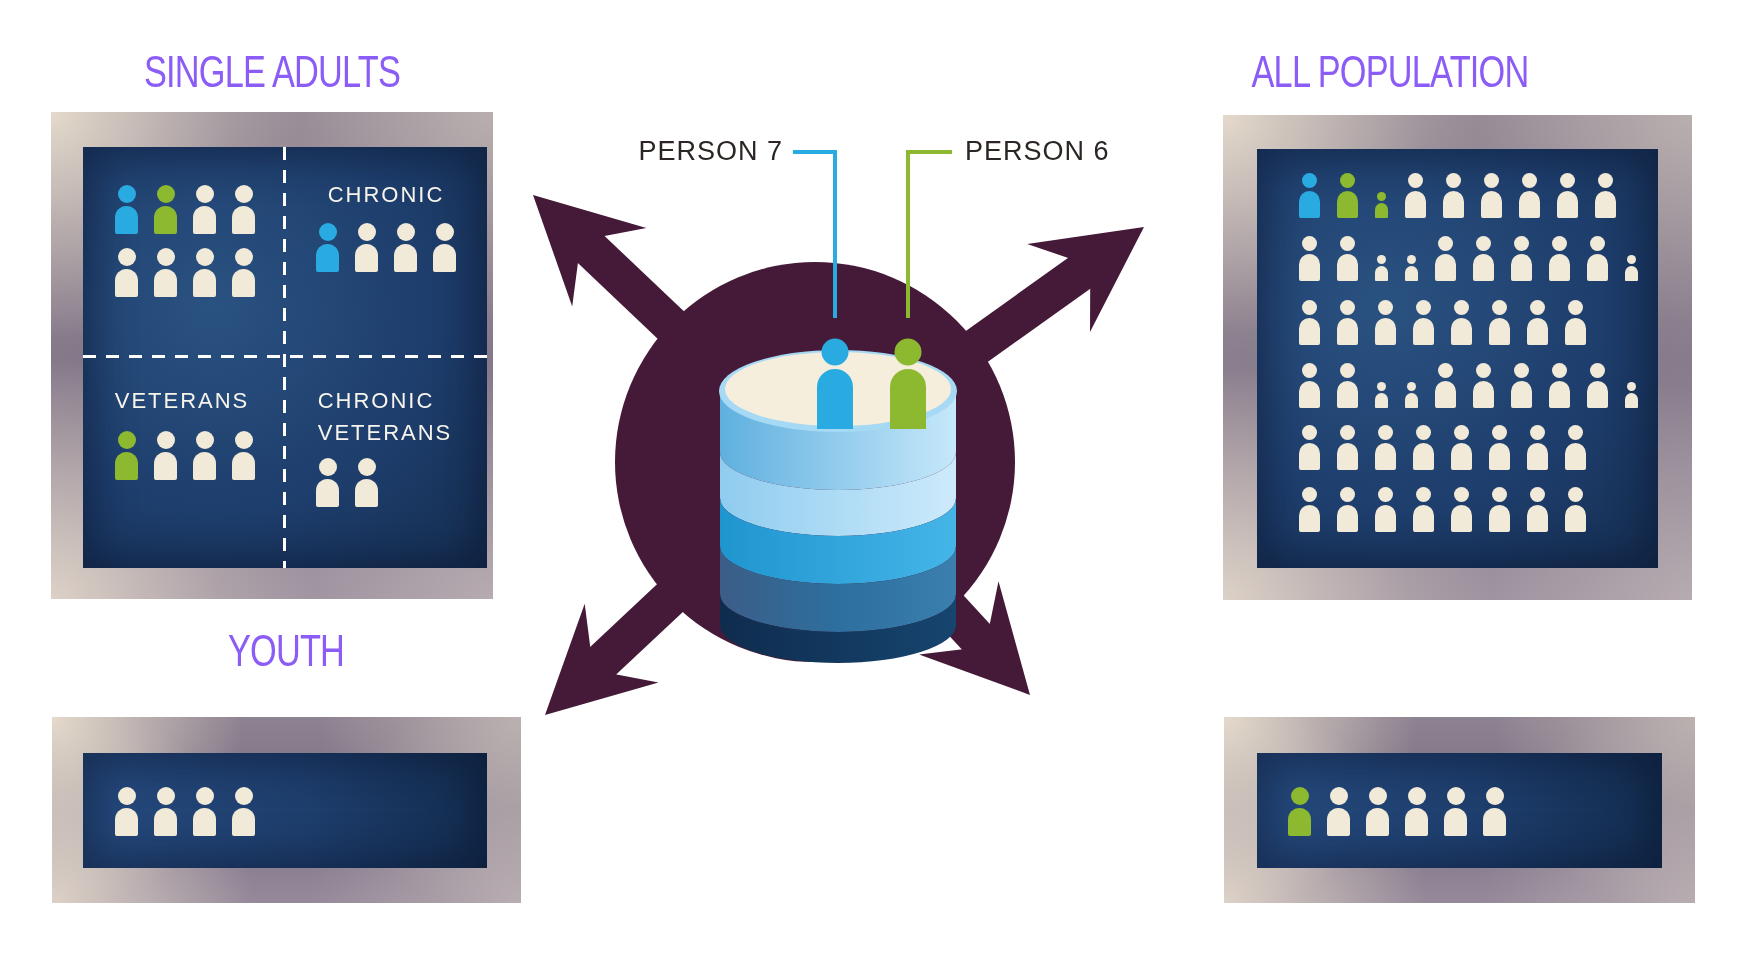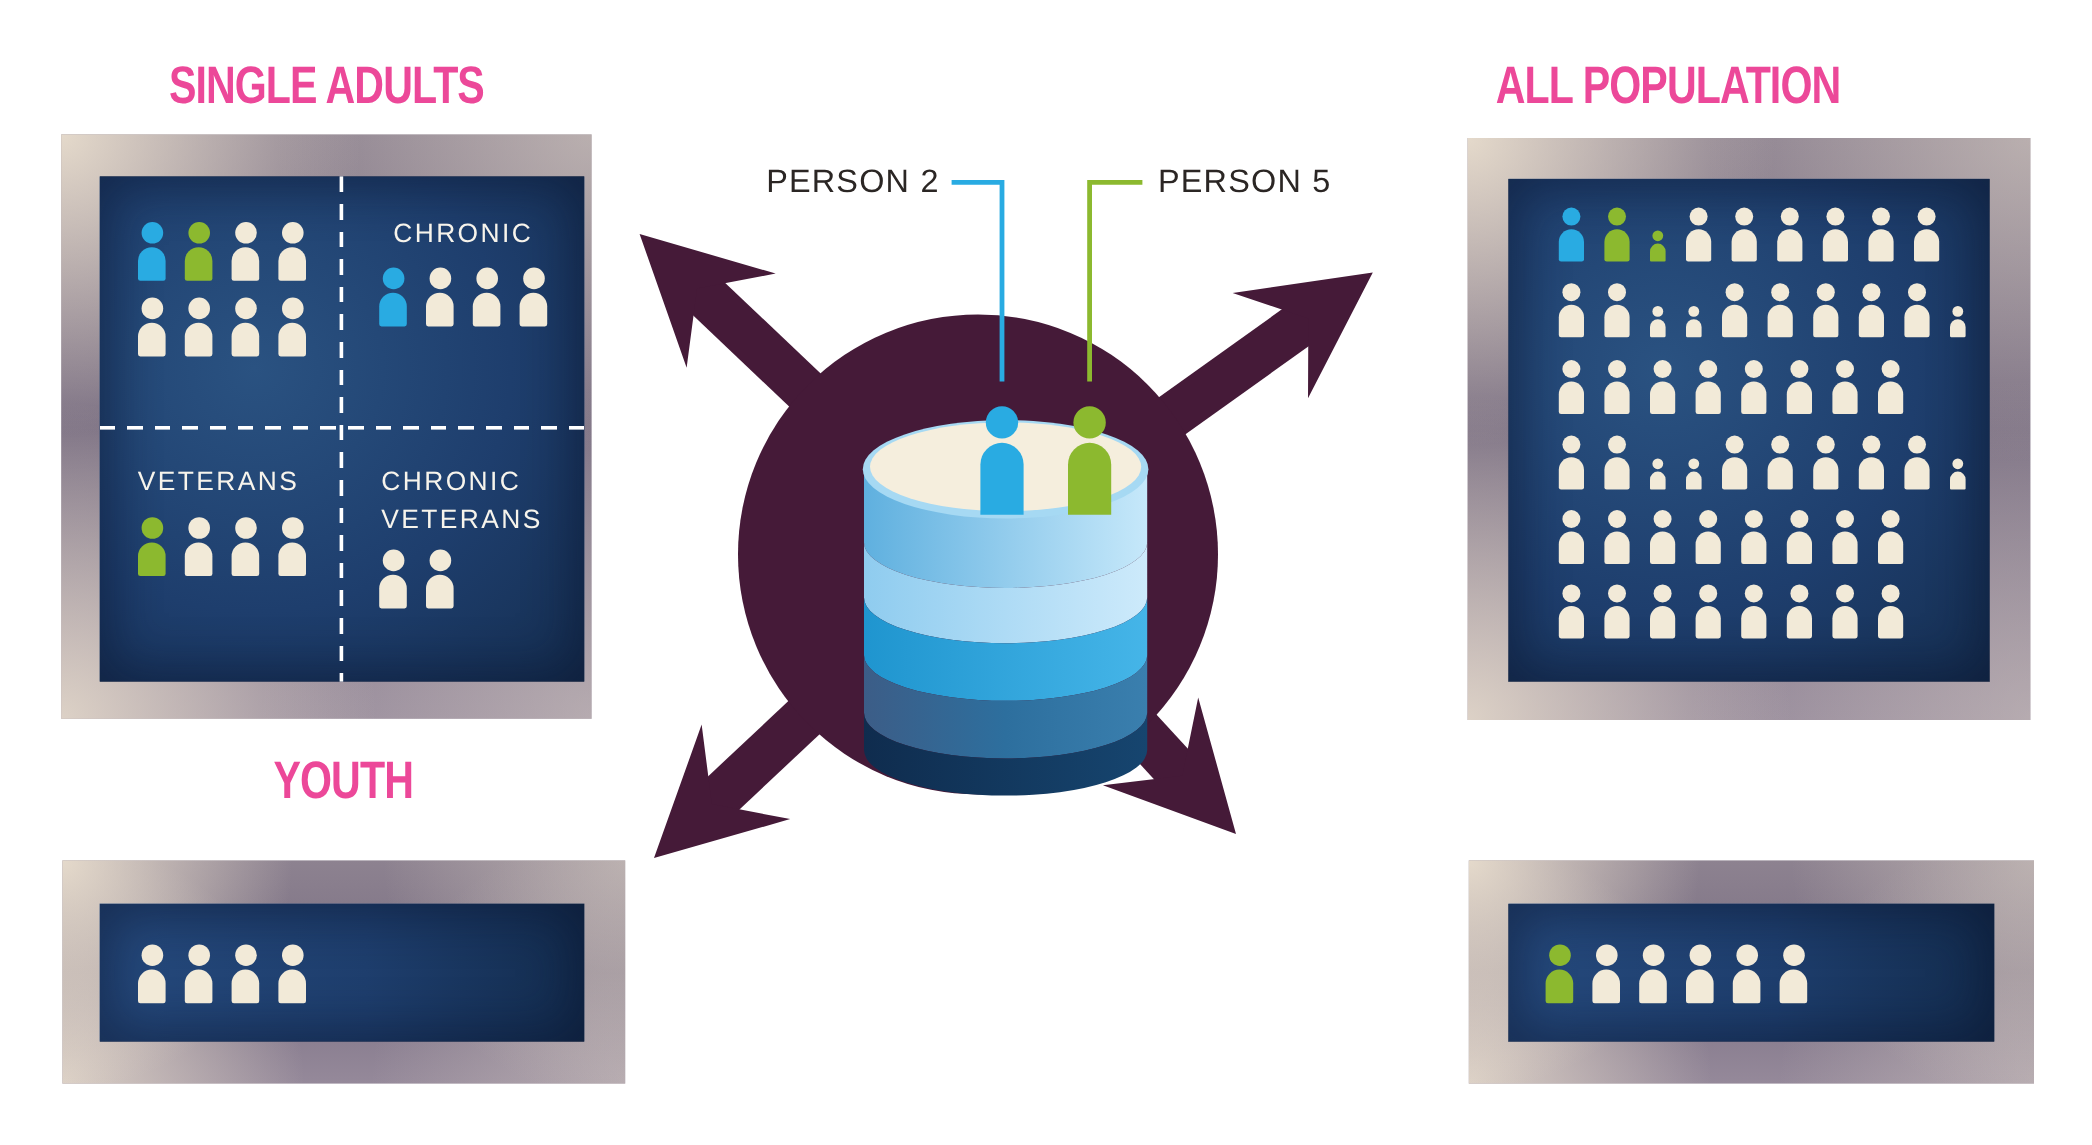--- a/index.html
+++ b/index.html
@@ -30,21 +30,21 @@
     position:absolute;width:3px;
     background:repeating-linear-gradient(to bottom,#ffffff 0 13px,transparent 13px 23px);
   }
   .hdash{
     position:absolute;height:3px;
     background:repeating-linear-gradient(to right,#ffffff 0 13px,transparent 13px 23px);
   }
   
   .big-title{
     position:absolute;transform:translateX(-50%);white-space:nowrap;
-    color:#ec4899;font-weight:bold;font-size:44px;line-height:1;
+    color:#8b5cf6;font-weight:normal;font-size:44px;line-height:1;
   }
   .big-title>span{display:inline-block;transform:scaleX(0.78);transform-origin:center;letter-spacing:-1px;}
   .panel-label{
     position:absolute;transform:translateX(-50%);white-space:nowrap;text-align:left;
     color:#f7f4ec;font-size:22px;letter-spacing:2px;line-height:32px;font-weight:400;
   }
   .person-label{
     position:absolute;white-space:nowrap;color:#2b2624;font-size:27px;letter-spacing:1px;line-height:27px;
   }
   .person-label.right-anchored{transform:translateX(-100%);}
@@ -508,16 +508,16 @@
 
     <g>
       <circle cx="908" cy="352" r="13.5" fill="#8cb92f"></circle>
       <path d="M890,429 V387 A18,18 0 0 1 926,387 V429 Z" fill="#8cb92f"></path>
     </g>
 
     <path d="M793,152 H835 V318" fill="none" stroke="#29abe2" stroke-width="4"></path>
     <path d="M952,152 H908 V318" fill="none" stroke="#8cb92f" stroke-width="4"></path>
   </svg>
 
-  <div class="person-label right-anchored" style="left:783px;top:138px;">PERSON 2</div>
-  <div class="person-label" style="left:965px;top:138px;">PERSON 5</div>
+  <div class="person-label right-anchored" style="left:783px;top:138px;">PERSON 7</div>
+  <div class="person-label" style="left:965px;top:138px;">PERSON 6</div>
 
 </div>
 
 </body></html>

